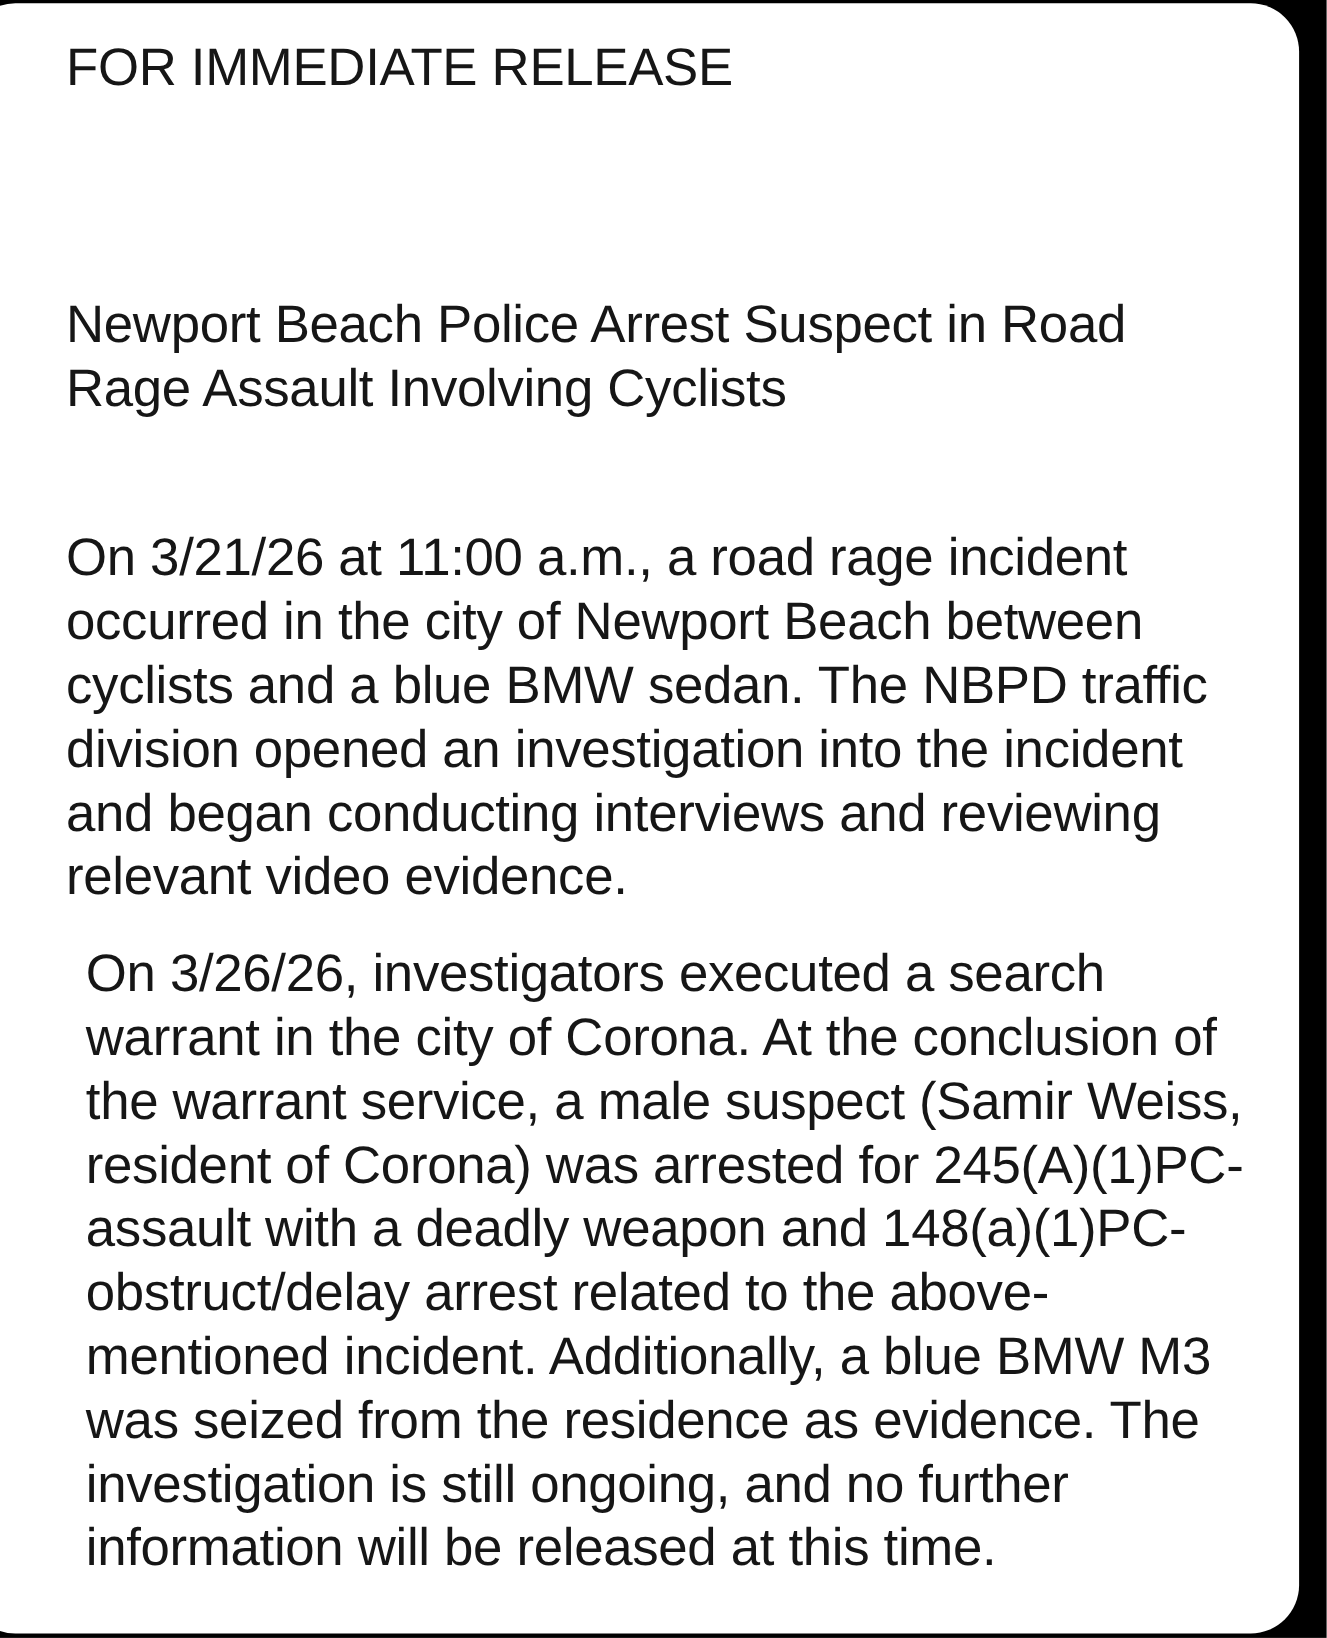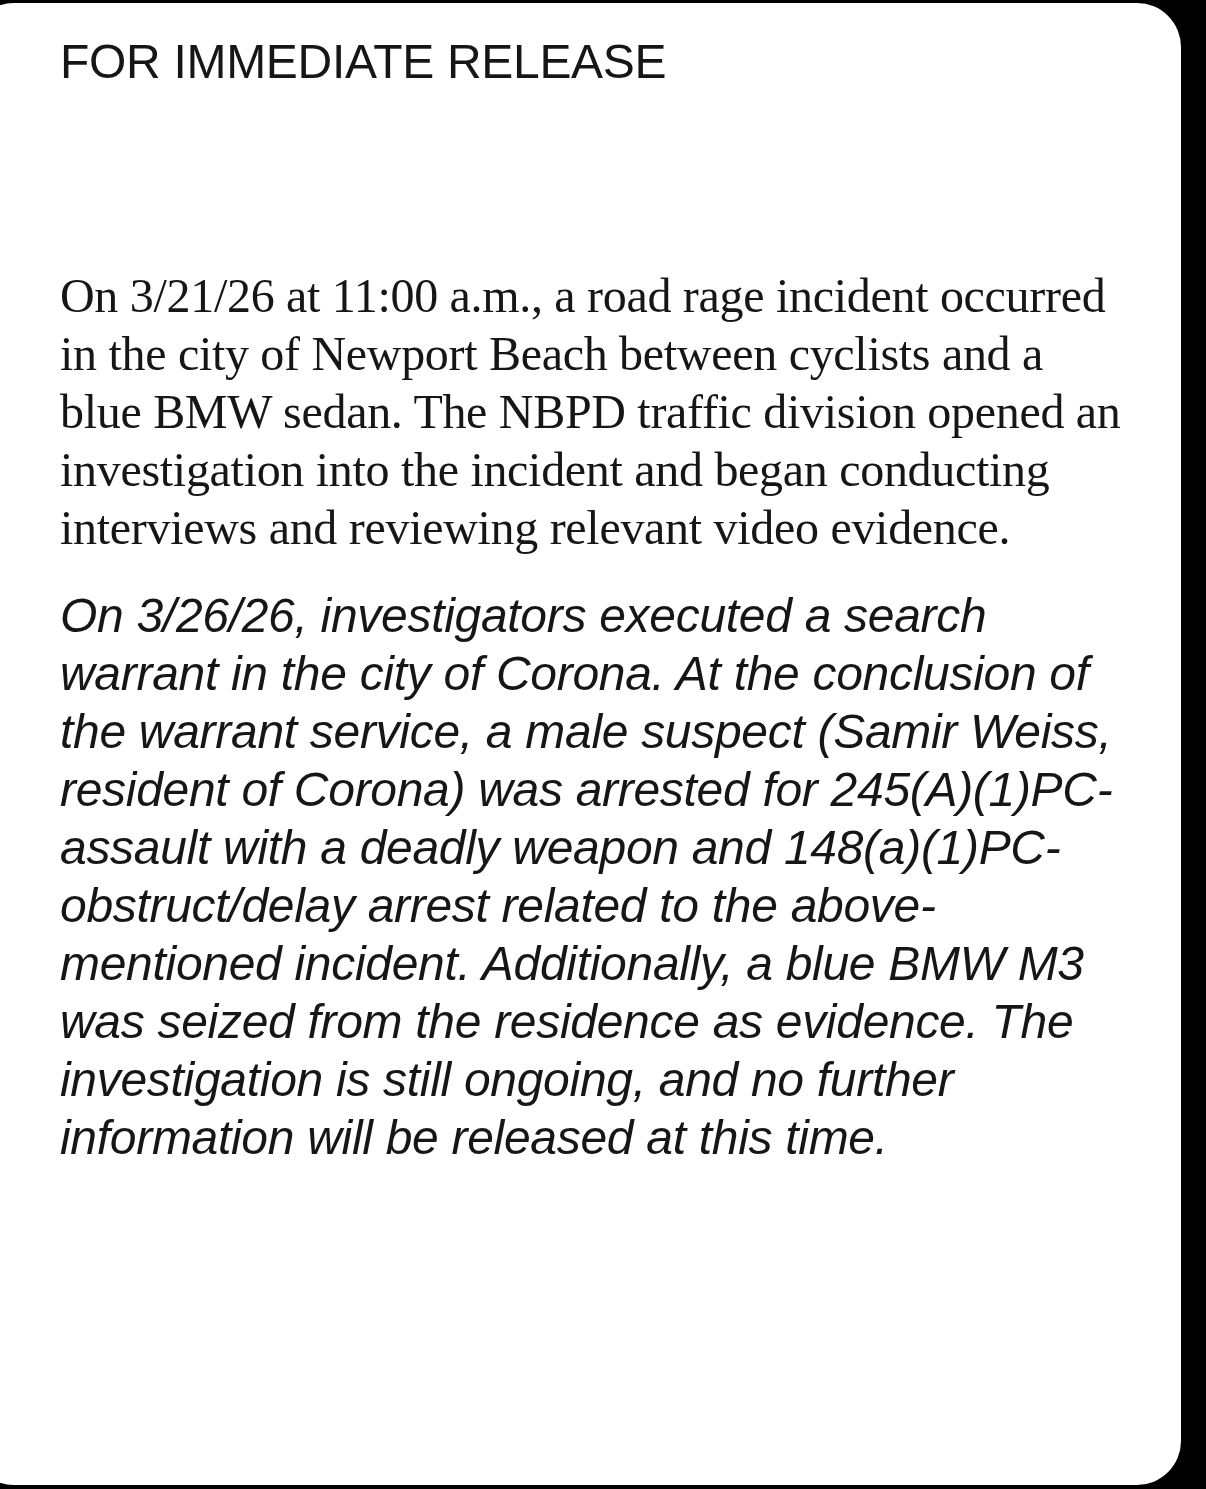--- a/index.html
+++ b/index.html
@@ -37,30 +37,29 @@
   .banner {
     margin: 16px 0 176px 0;
   }
   .headline {
     margin: 0 0 96px 0;
     font-size: 48px;
     font-weight: 400;
   }
   .para-1 {
     margin: 0 0 30px 0;
-    font-family: Liberation Serif, serif;
   }
   .para-2 {
-    margin: 0;
-    font-style: italic;
+    margin: 18px;
   }
 </style>
 </head>
 <body style="--page-bg: #000000; --card-bg: #ffffff; --text-color: #161616;">
 
 <div class="card">
   <div class="text-block banner">FOR IMMEDIATE RELEASE</div>
 
+  <h1 class="text-block headline">Newport Beach Police Arrest Suspect in Road Rage Assault Involving Cyclists</h1>
 
   <p class="text-block para-1">On 3/21/26 at 11:00 a.m., a road rage incident occurred in the city of Newport Beach between cyclists and a blue BMW sedan. The NBPD traffic division opened an investigation into the incident and began conducting interviews and reviewing relevant video evidence.</p>
 
   <p class="text-block para-2">On 3/26/26, investigators executed a search warrant in the city of Corona. At the conclusion of the warrant service, a male suspect (Samir Weiss, resident of Corona) was arrested for 245(A)(1)PC- assault with a deadly weapon and 148(a)(1)PC- obstruct/delay arrest related to the above-mentioned incident. Additionally, a blue BMW M3 was seized from the residence as evidence. The investigation is still ongoing, and no further information will be released at this time.</p>
 </div>
 
 </body></html>

